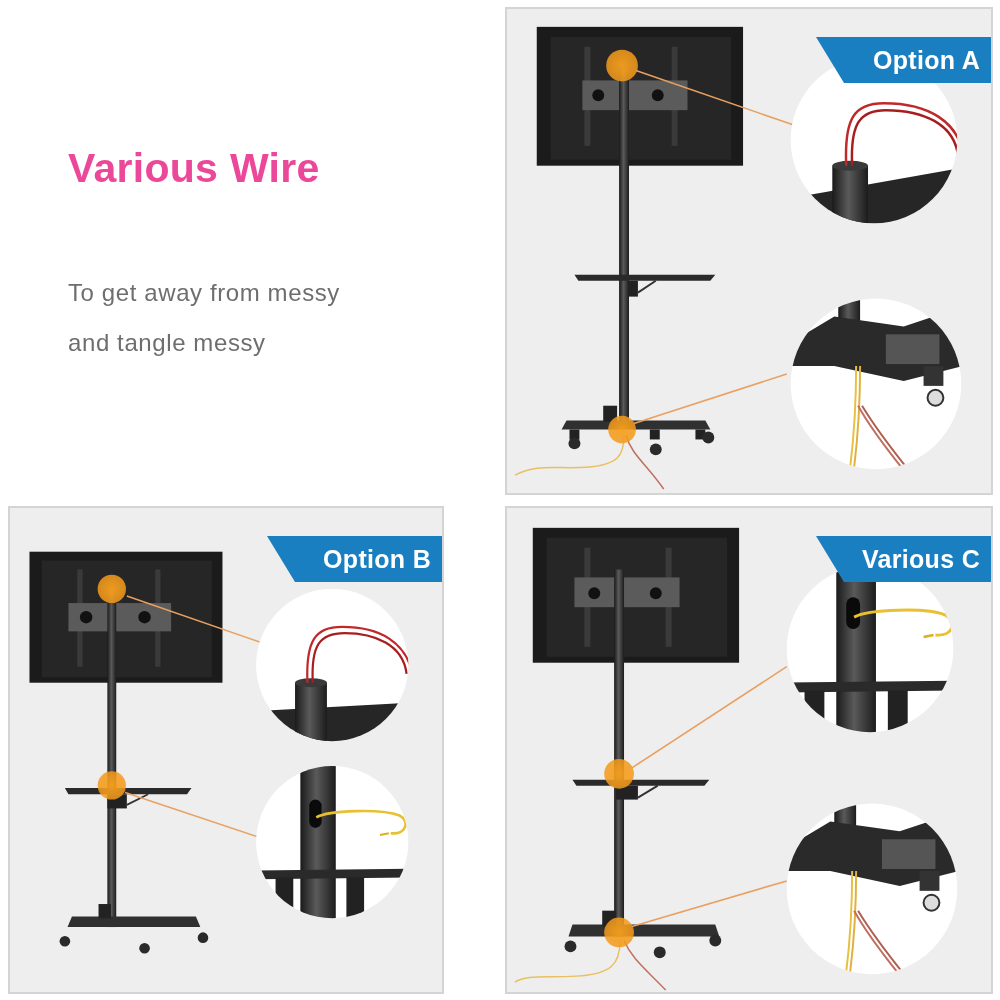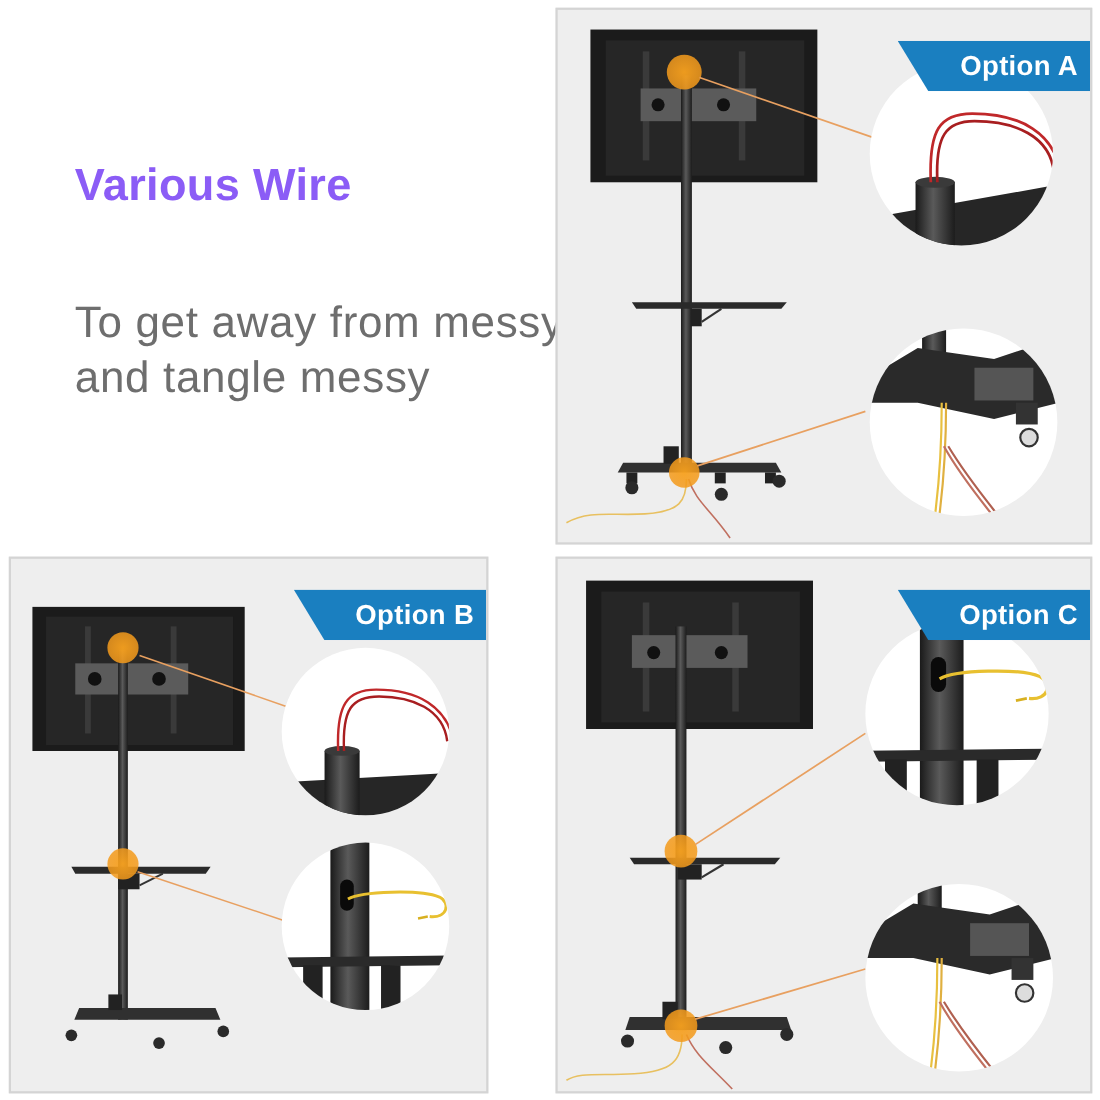--- a/index.html
+++ b/index.html
@@ -1,26 +1,26 @@
 <!DOCTYPE html>
 <html><head>
 <meta charset="utf-8">
 <style>
   * { box-sizing: border-box; margin: 0; padding: 0; }
   html, body { width: 1000px; height: 1000px; background: #ffffff; overflow: hidden; }
   body { position: relative; font-family: "Liberation Sans", "DejaVu Sans", sans-serif; }
 
   .headline {
     position: absolute; left: 68px; top: 142px;
-    color: #8b5cf6; font-weight: bold; font-size: 41px; line-height: 52px;
+    color: #ec4899; font-weight: bold; font-size: 41px; line-height: 52px;
     letter-spacing: 0.3px;
   }
   .subline {
     position: absolute; left: 68px; top: 268px;
-    color: #6e6e6e; font-size: 40px; line-height: 50px; letter-spacing: 0.6px;
+    color: #6e6e6e; font-size: 24px; line-height: 50px; letter-spacing: 0.6px;
   }
 
   .panel {
     position: absolute; background: #eeeeee;
     border: 2px solid #d4d4d4; overflow: hidden;
   }
   .panel-a { left: 505px; top: 7px; width: 488px; height: 488px; }
   .panel-b { left: 8px; top: 506px; width: 436px; height: 488px; }
   .panel-c { left: 505px; top: 506px; width: 488px; height: 488px; }
 
@@ -252,14 +252,14 @@
         <rect x="378" y="334" width="54" height="30" fill="#555"></rect>
         <rect x="416" y="366" width="20" height="20" fill="#333"></rect>
         <circle cx="428" cy="398" r="8" fill="#ddd" stroke="#333" stroke-width="2"></circle>
         <path d="M348,366 C348,406 346,436 342,468" stroke="#e8c040" stroke-width="2" fill="none"></path>
         <path d="M352,366 C352,406 350,436 346,468" stroke="#e0b040" stroke-width="2" fill="none"></path>
         <path d="M350,406 C361,426 376,446 396,471" stroke="#c07060" stroke-width="2" fill="none"></path>
         <path d="M354,406 C366,426 381,446 401,471" stroke="#b06050" stroke-width="2" fill="none"></path>
       </g>
     </g>
   </svg>
-  <div class="tag">Option C</div>
+  <div class="tag">Various C</div>
 </div>
 
 </body></html>

